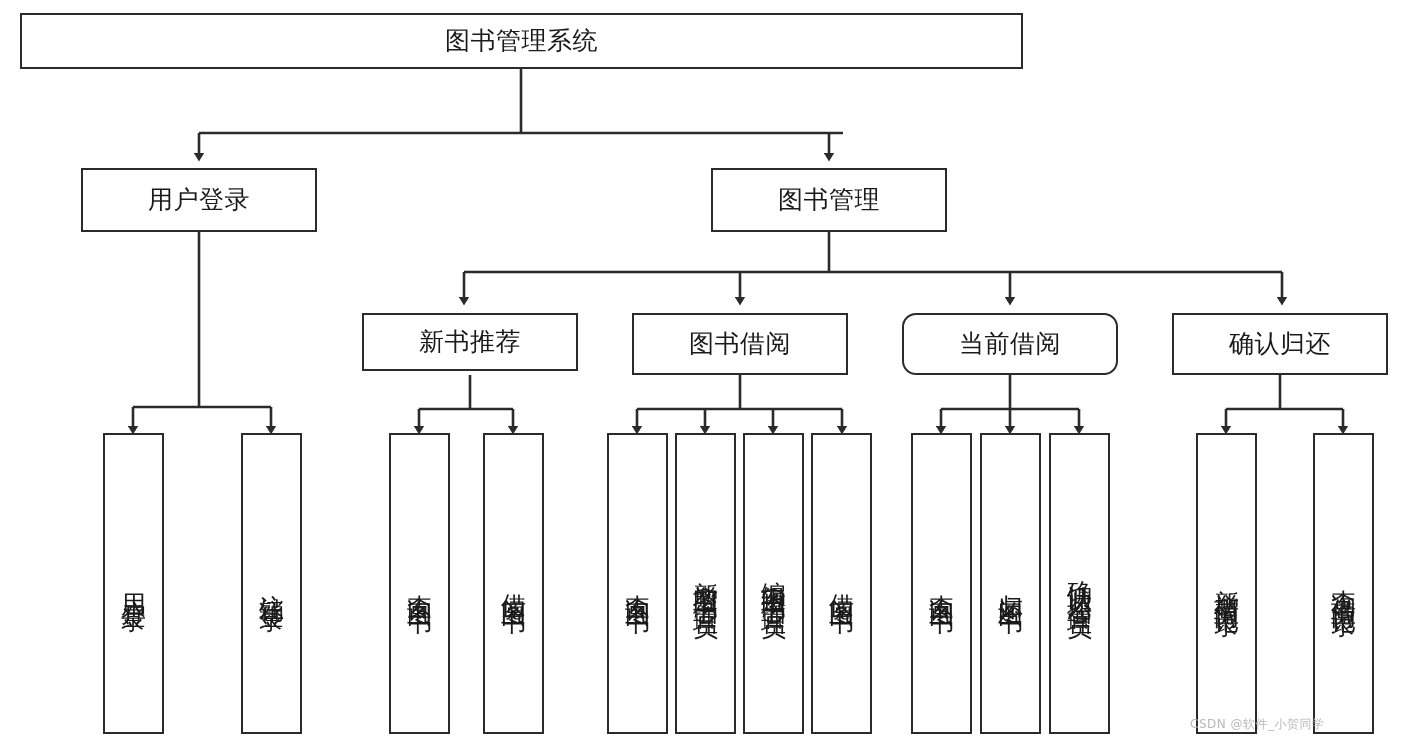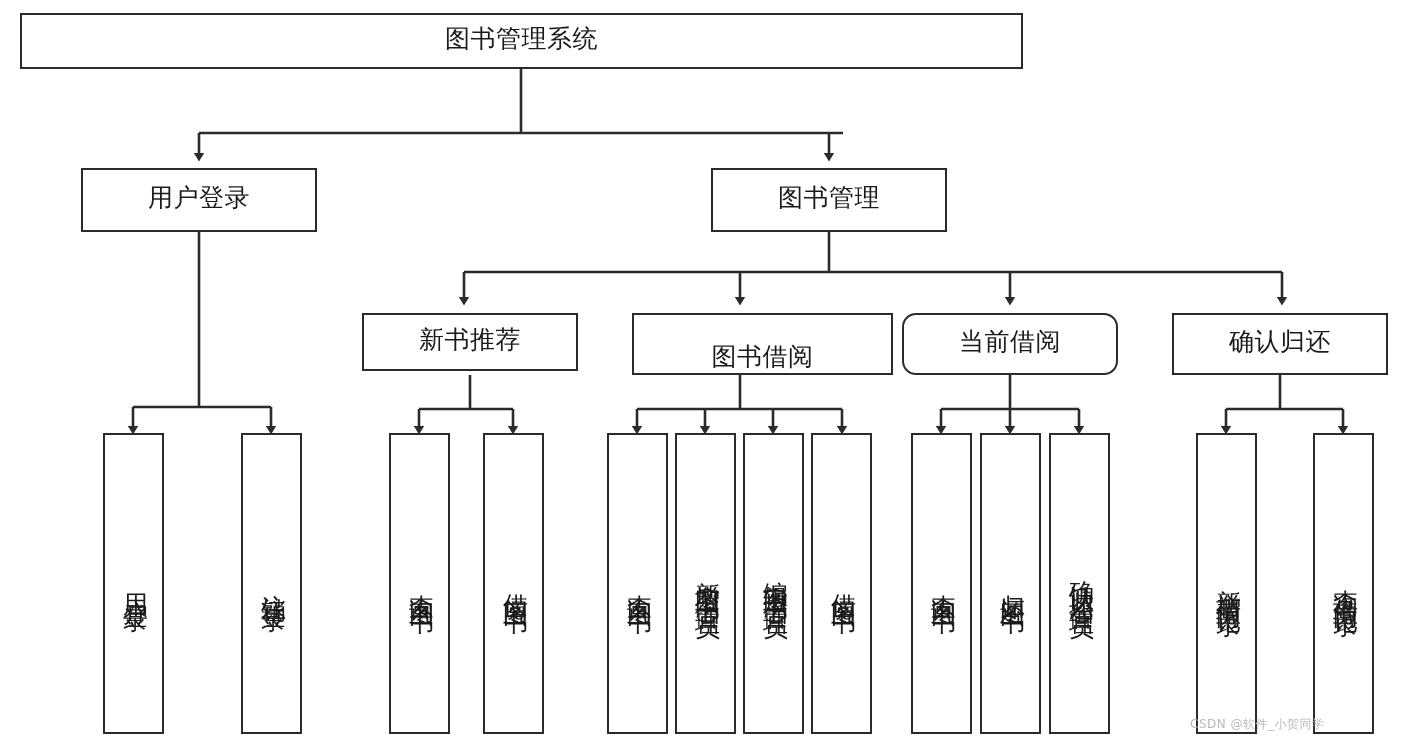--- a/index.html
+++ b/index.html
@@ -37,21 +37,20 @@
     align-items: center;
     justify-content: center;
     color: #1a1a1a;
     z-index: 2;
   }
   .node-label {
     display: block;
     text-align: center;
     line-height: 1.18;
     white-space: nowrap;
-    font-family: Liberation Mono, monospace;
   }
   .horiz .node-label {
     font-size: 25px;
     letter-spacing: 0.5px;
   }
   .vert {
     align-items: center;
     justify-content: center;
   }
   .vert .node-label {
@@ -137,21 +136,21 @@
   </div>
 
   <div class="node horiz" style="left:711px; top:168px; width:236px; height:64px;">
     <span class="node-label">图书管理</span>
   </div>
 
   <div class="node horiz" style="left:362px; top:313px; width:216px; height:58px;">
     <span class="node-label">新书推荐</span>
   </div>
 
-  <div class="node horiz" style="left:632px; top:313px; width:261px; height:62px;align-items:flex-end;">
+  <div class="node horiz" style="left:632px; top:313px; width:216px; height:62px;">
     <span class="node-label">图书借阅</span>
   </div>
 
   <div class="node horiz" style="left:902px; top:313px; width:216px; height:62px;border-radius:14px;">
     <span class="node-label">当前借阅</span>
   </div>
 
   <div class="node horiz" style="left:1172px; top:313px; width:216px; height:62px;">
     <span class="node-label">确认归还</span>
   </div>

